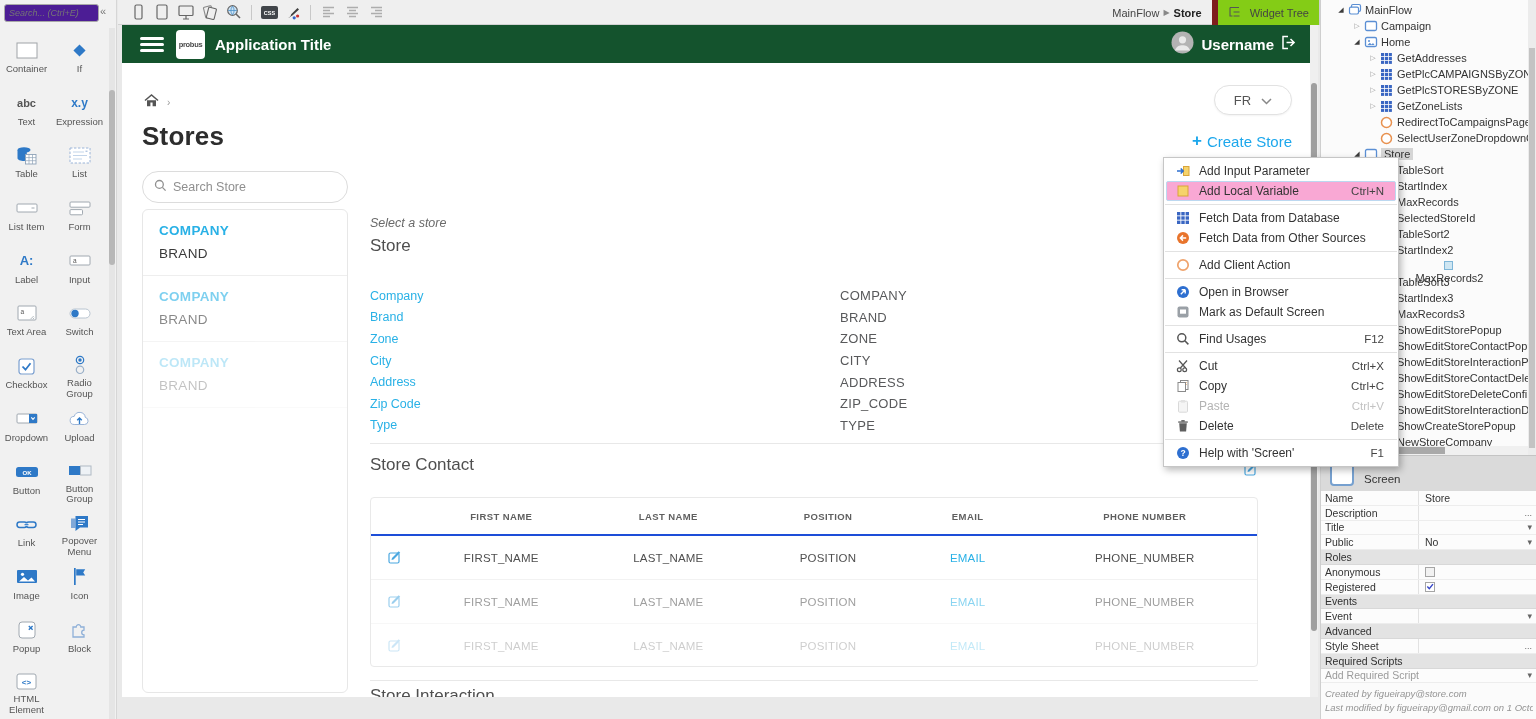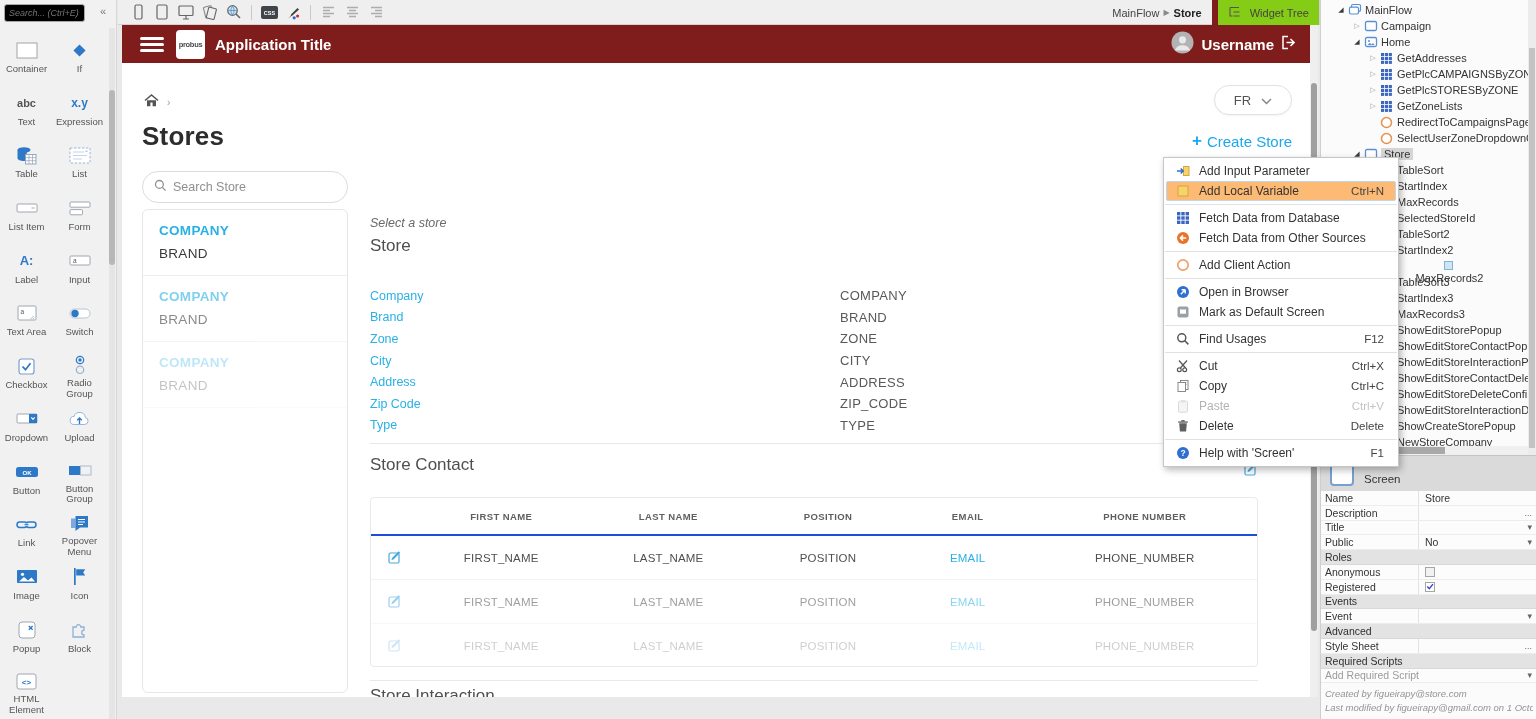--- a/index.html
+++ b/index.html
@@ -1,21 +1,21 @@
 <!DOCTYPE html>
 <html><head>
 <meta charset="utf-8">
 <style>
   * { margin:0; padding:0; box-sizing:border-box; }
   body { font-family:"Liberation Sans", sans-serif; background:#d9d9d9; }
   .app { position:relative; width:1536px; height:719px; background:#e9e9e9; overflow:hidden; font-family:"Liberation Sans", sans-serif; }
 
   
   .toolbox { position:absolute; left:0; top:0; width:117px; height:719px; background:#f1f1f1; border-right:1px solid #d6d6d6; }
-  .tb-search { position:absolute; left:4px; top:4px; width:81px; height:18px; border:1px solid #a8a8a8; border-radius:3px; background:#000000; font-style:italic; font-size:9px; color:#8a8a8a; padding:0 4px; font-family:"Liberation Sans", sans-serif; }
+  .tb-search { position:absolute; left:4px; top:4px; width:95px; height:18px; border:1px solid #a8a8a8; border-radius:3px; background:#4c1d95; font-style:italic; font-size:9px; color:#8a8a8a; padding:0 4px; font-family:"Liberation Sans", sans-serif; }
   .tb-collapse { position:absolute; left:100px; top:5px; font-size:11px; color:#777; cursor:pointer; }
   .tb-scroll { position:absolute; right:1px; top:28px; bottom:0; width:6px; background:#e5e5e5; }
   .tb-thumb { position:absolute; left:0; top:62px; width:6px; height:175px; background:#b7b7b7; border-radius:3px; }
   .widget-grid { position:absolute; left:0; top:30px; width:106px; display:grid; grid-template-columns:53px 53px; }
   .widget { height:52.7px; display:flex; flex-direction:column; align-items:center; justify-content:flex-start; padding-top:9px; cursor:pointer; }
   .widget .w-ico { height:22px; display:flex; align-items:center; justify-content:flex-end; }
   .widget .w-label { font-size:9.5px; color:#555; text-align:center; line-height:1.08; margin-top:3px; }
 
   
   .toolbar { position:absolute; left:118px; top:0; width:1202px; height:25px; background:#efefef; border-bottom:1px solid #d2d2d2; display:flex; align-items:center; padding-left:8px; }
@@ -25,21 +25,21 @@
   .tab { display:flex; align-items:center; font-size:11px; color:#444; padding:0 10px; cursor:pointer; }
   .tab .arrow { color:#888; font-size:8px; margin:0 4px; }
   .tab.bold-part b { color:#222; }
   .tab.wtree { background:#84cc16; border-left:6px solid #7f1d1d; border-right:1px solid #cfcfcf; gap:9px; }
 
   
   .page { position:absolute; left:122px; top:25px; width:1188px; height:672px; background:#fff; overflow:hidden; }
   .page-scroll { position:absolute; left:1310px; top:25px; width:8px; height:672px; background:#efefef; }
   .page-scroll .thumb { position:absolute; left:1px; top:58px; width:6px; height:548px; background:#9f9f9f; border-radius:3px; }
 
-  .app-header { position:absolute; left:0; top:0; width:1188px; height:38px; background:#7f1d1d; display:flex; align-items:center; }
+  .app-header { position:absolute; left:0; top:0; width:1188px; height:38px; background:#14532d; display:flex; align-items:center; }
   .burger { width:24px; height:15px; margin-left:18px; display:flex; flex-direction:column; justify-content:space-between; cursor:pointer; }
   .burger div { height:3px; background:#fff; border-radius:2px; }
   .logo { width:29px; height:29px; background:#fff; border-radius:4px; margin-left:12px; display:flex; align-items:center; justify-content:center; font-size:7.5px; font-weight:bold; color:#4a4a4a; letter-spacing:-.3px; }
   .app-title { color:#fff; font-weight:bold; font-size:15px; margin-left:10px; }
   .hdr-right { position:absolute; right:12px; top:0; height:38px; display:flex; align-items:center; gap:7px; }
   .hdr-user { color:#fff; font-weight:bold; font-size:15px; cursor:pointer; }
 
   .breadcrumb { position:absolute; left:22px; top:68px; display:flex; align-items:center; gap:8px; }
   .bc-chev { color:#9a9a9a; font-size:10px; }
   .page-title { position:absolute; left:20px; top:96px; font-size:26px; font-weight:bold; color:#2d2d2d; letter-spacing:.2px; }
@@ -76,21 +76,21 @@
   .ct-email { color:#29b1e6 !important; cursor:pointer; }
   .div2 { position:absolute; left:248px; top:655px; width:888px; border-top:1px solid #e8e8e8; }
   .next-section { position:absolute; left:248px; top:661px; width:400px; height:11px; overflow:hidden; font-size:17px; color:#4f4f4f; }
 
   
   .ctx-menu { position:absolute; left:1163px; top:157px; width:236px; background:#fff; border:1px solid #c6c6c6; box-shadow:2px 3px 7px rgba(0,0,0,.28); padding:3px 0; z-index:50; }
   .ctx-item { height:20px; display:flex; align-items:center; margin:0 2px; cursor:pointer; border:1px solid transparent; }
   .ctx-item .ci-ico { width:16px; height:16px; margin:0 8px 0 8px; display:flex; align-items:center; justify-content:center; flex:none; }
   .ctx-item .ci-label { flex:1; font-size:12px; color:#333; white-space:nowrap; }
   .ctx-item .ci-short { font-size:11.5px; color:#444; margin-right:11px; }
-  .ctx-item.hl { background:#fdba74; border:1px solid #bcd8f0; border-radius:2px; }
+  .ctx-item.hl { background:#f9a8d4; border:1px solid #bcd8f0; border-radius:2px; }
   .ctx-item.disabled .ci-label { color:#b3b3b3; }
   .ctx-item.disabled .ci-short { color:#c3c3c3; }
   .ctx-sep { height:1px; background:#e2e2e2; margin:3px 1px; }
 
   
   .rpanel { position:absolute; left:1320px; top:0; width:216px; height:719px; background:#fbfbfb; border-left:1px solid #cfcfcf; }
   .tree { position:absolute; left:0; top:2px; width:208px; height:450px; overflow:hidden; }
   .tree-row { height:16px; display:flex; align-items:center; cursor:pointer; }
   .tr-exp { width:12px; flex:none; font-size:7px; text-align:center; }
   .tr-exp.open { color:#3c3c3c; }

